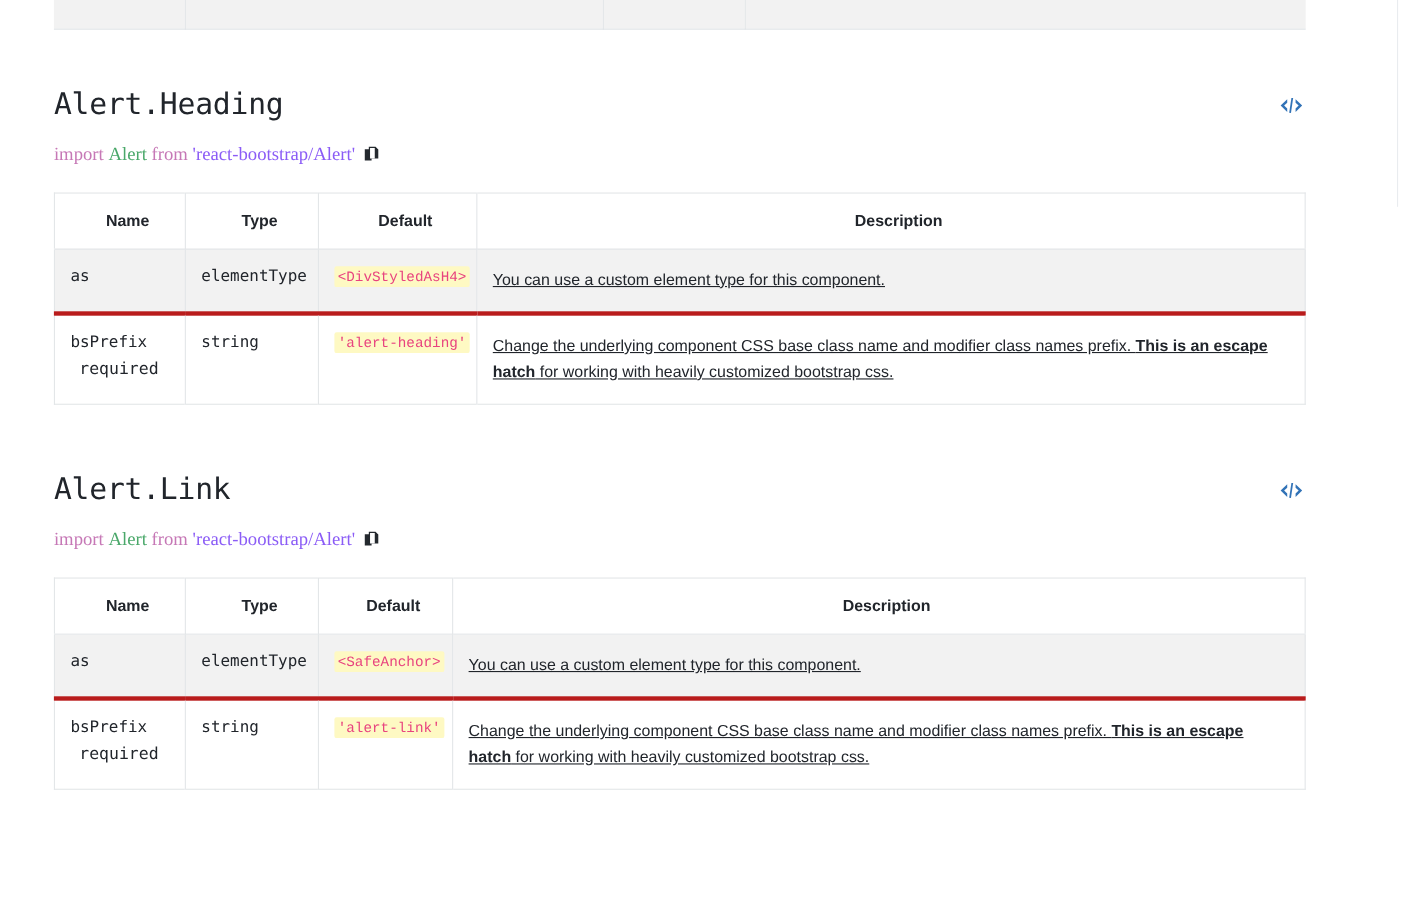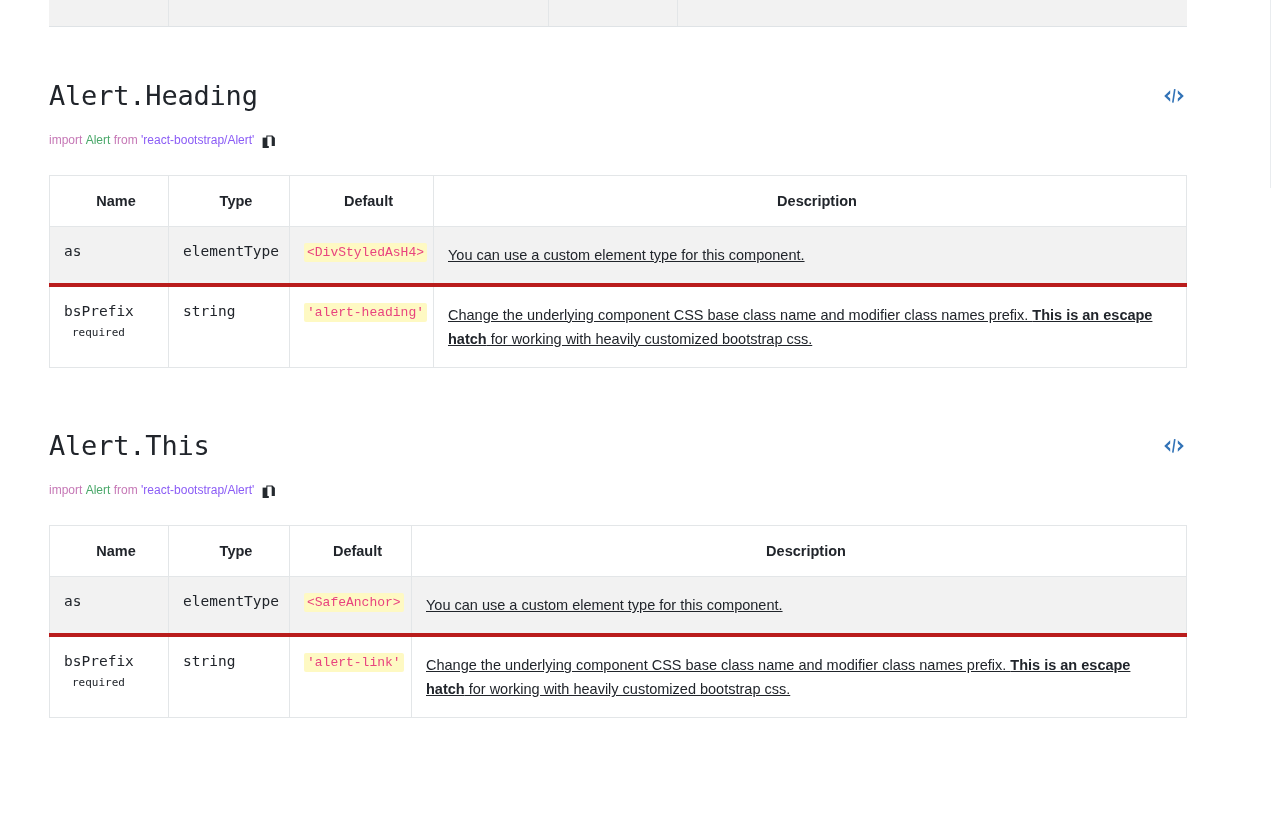--- a/index.html
+++ b/index.html
@@ -64,26 +64,26 @@
   .code-toggle {
     width: 26px; height: 26px;
     display: flex; align-items: center; justify-content: center;
     cursor: pointer;
     color: #3273b7;
   }
   .code-toggle svg { display: block; }
 
   
   .import-line {
-    font-family: Liberation Sans, sans-serif;
-    font-size: 12px;
+    font-family: Liberation Serif, serif;
+    font-size: 17px;
     line-height: 20px;
     margin-top: 18px;
     display: flex;
-    align-items: flex-end;
+    align-items: center;
     white-space: pre;
   }
   .tok-kw   { color: #c678b6; }
   .tok-id   { color: #4aa86a; }
   .tok-str  { color: #8b5cf6; }
   .copy-btn {
     margin-left: 8px;
     display: inline-flex;
     align-items: center;
     cursor: pointer;
@@ -123,21 +123,21 @@
   table.props tr.row-alt td { background: #f2f2f2; }
   table.props tr:last-child td { border-bottom: none; }
 
   td.c-name, td.c-type {
     font-family: "DejaVu Sans Mono", "Liberation Mono", monospace;
     font-size: 14px;
   }
   .req-badge {
     display: block;
     font-family: "DejaVu Sans Mono", "Liberation Mono", monospace;
-    font-size: 11px;
+    font-size: 15px;
     color: #21252b;
     margin-top: 7px;
     margin-left: 8px;
   }
   .code-default {
     font-family: Liberation Mono, monospace;
     font-size: 13px;
     color: #e8437f;
     background: #fef9c3;
     padding: 2px 3px;
@@ -228,21 +228,21 @@
             <td class="c-type">string</td>
             <td><span class="code-default">'alert-heading'</span></td>
             <td class="c-desc">Change the underlying component CSS base class name and modifier class names prefix. <b>This is an escape hatch</b> for working with heavily customized bootstrap css.</td>
           </tr>
         </tbody>
       </table>
     </div>
 
     <div class="section" style="margin-top:62px;">
       <div class="section-head">
-        <h2 class="api-title">Alert.This</h2>
+        <h2 class="api-title">Alert.Link</h2>
         <div class="code-toggle">
           <svg width="22" height="16" viewBox="0 0 22 16" fill="none" aria-hidden="true">
             <path d="M7.2 2.2 L1.2 8 L7.2 13.8 L7.2 10.6 L4.4 8 L7.2 5.4 Z" fill="#3273b7"></path>
             <path d="M14.8 2.2 L20.8 8 L14.8 13.8 L14.8 10.6 L17.6 8 L14.8 5.4 Z" fill="#3273b7"></path>
             <path d="M12.6 1.2 L10.6 14.8 L9.0 14.6 L11.0 1.0 Z" fill="#3273b7"></path>
           </svg>
         </div>
       </div>
 
       <div class="import-line">

